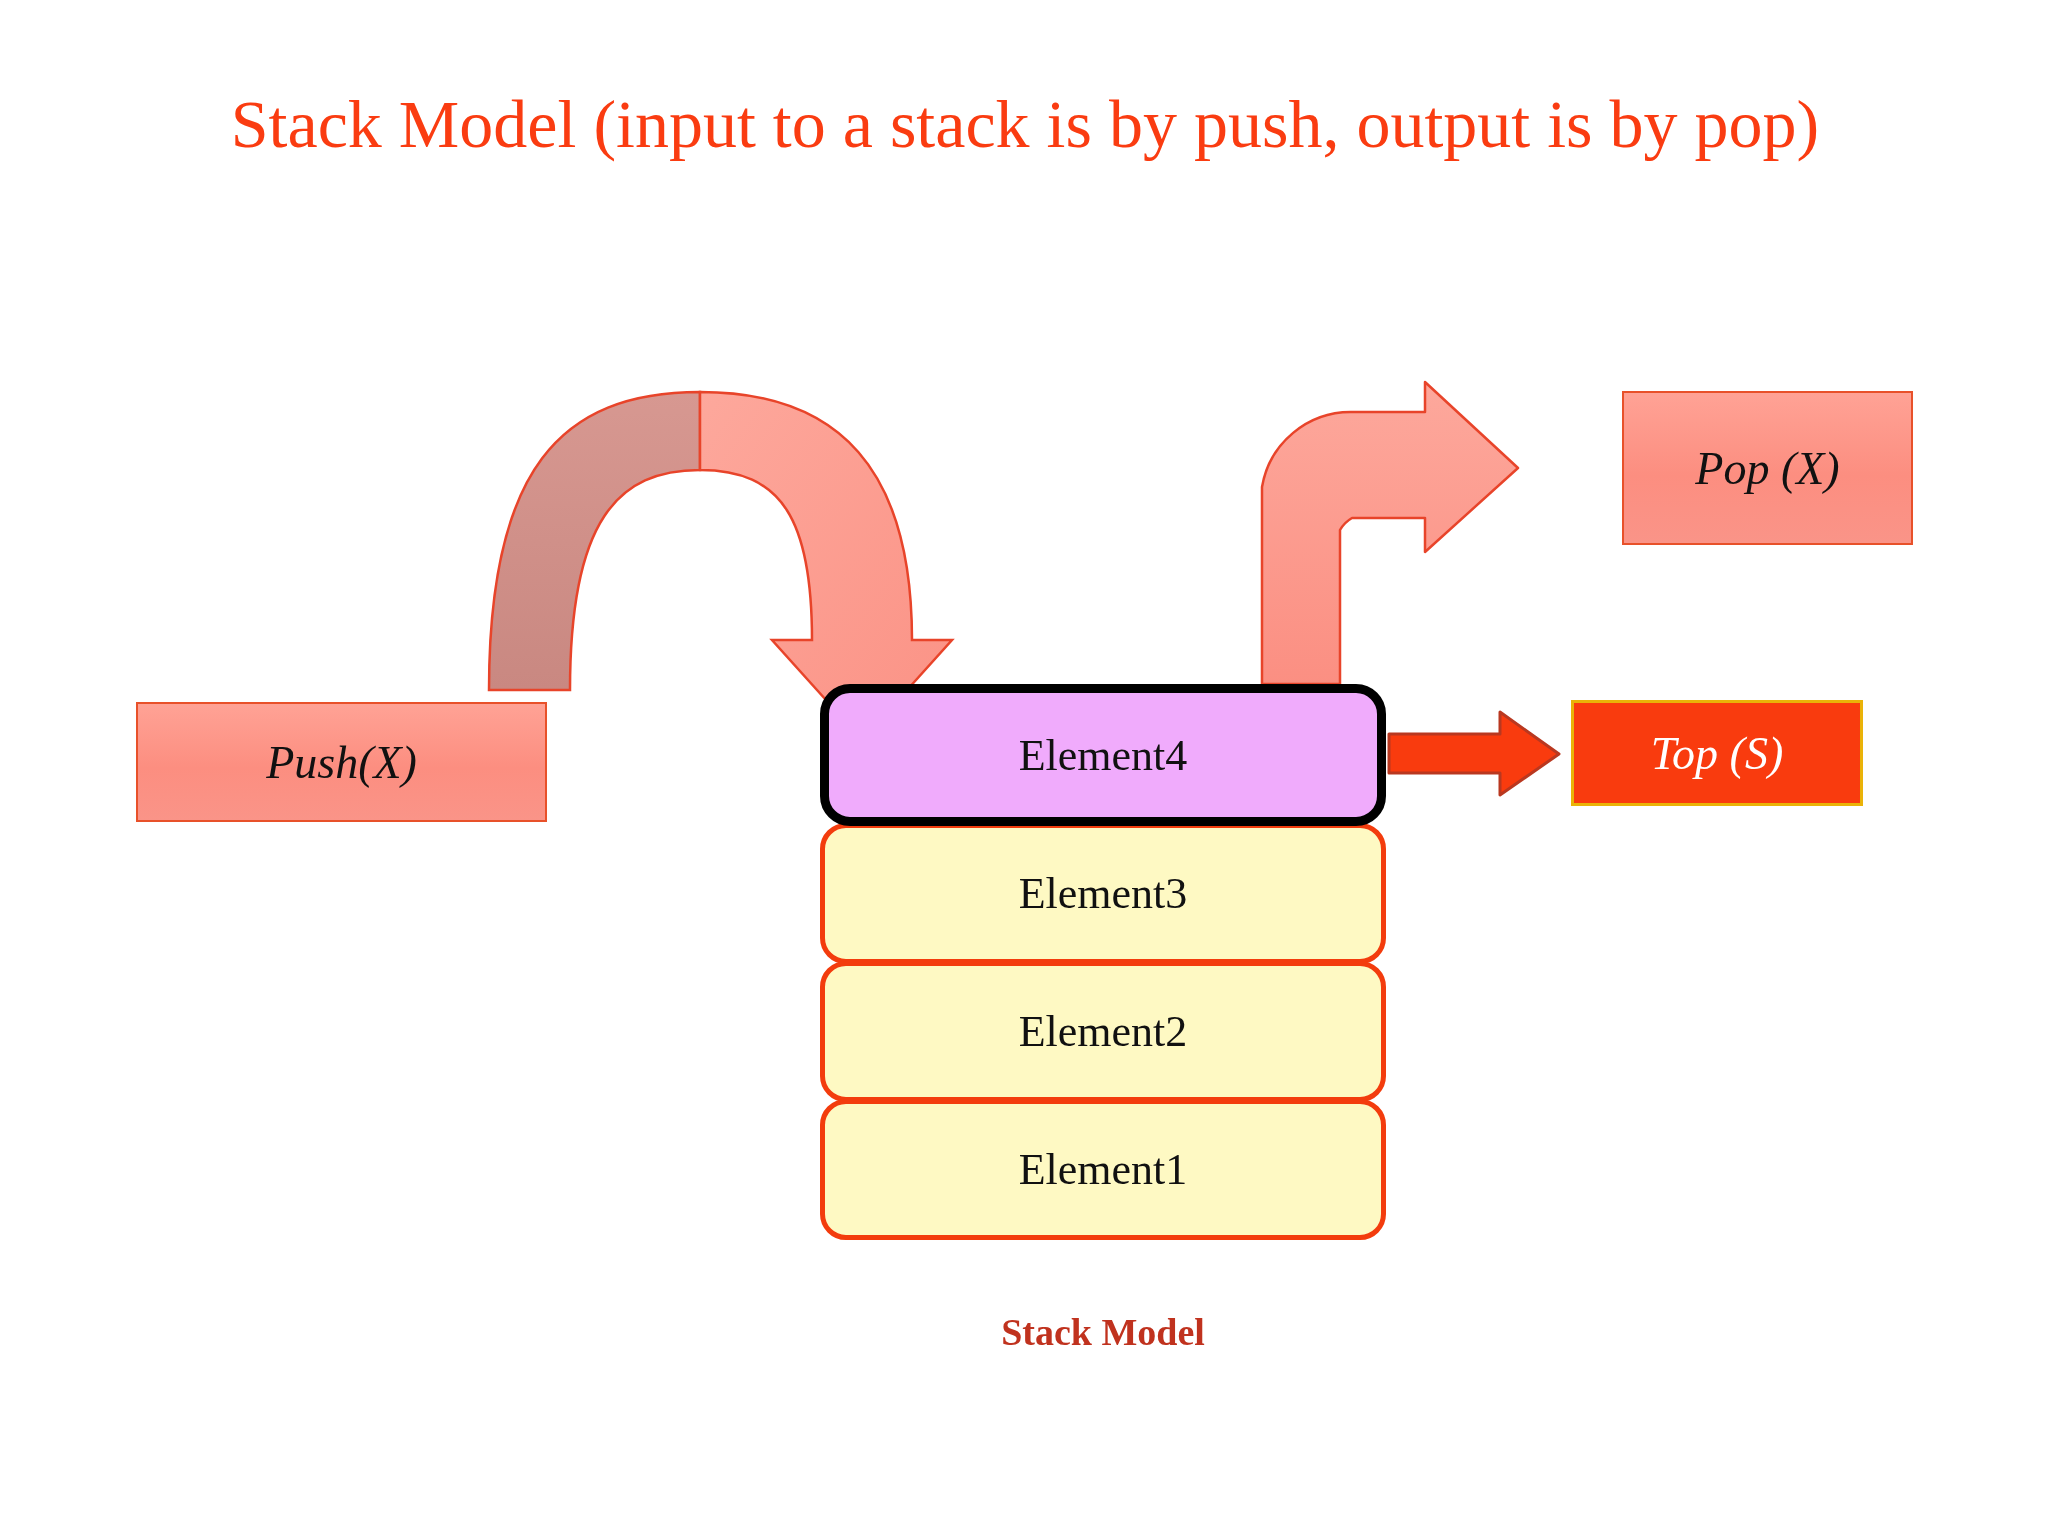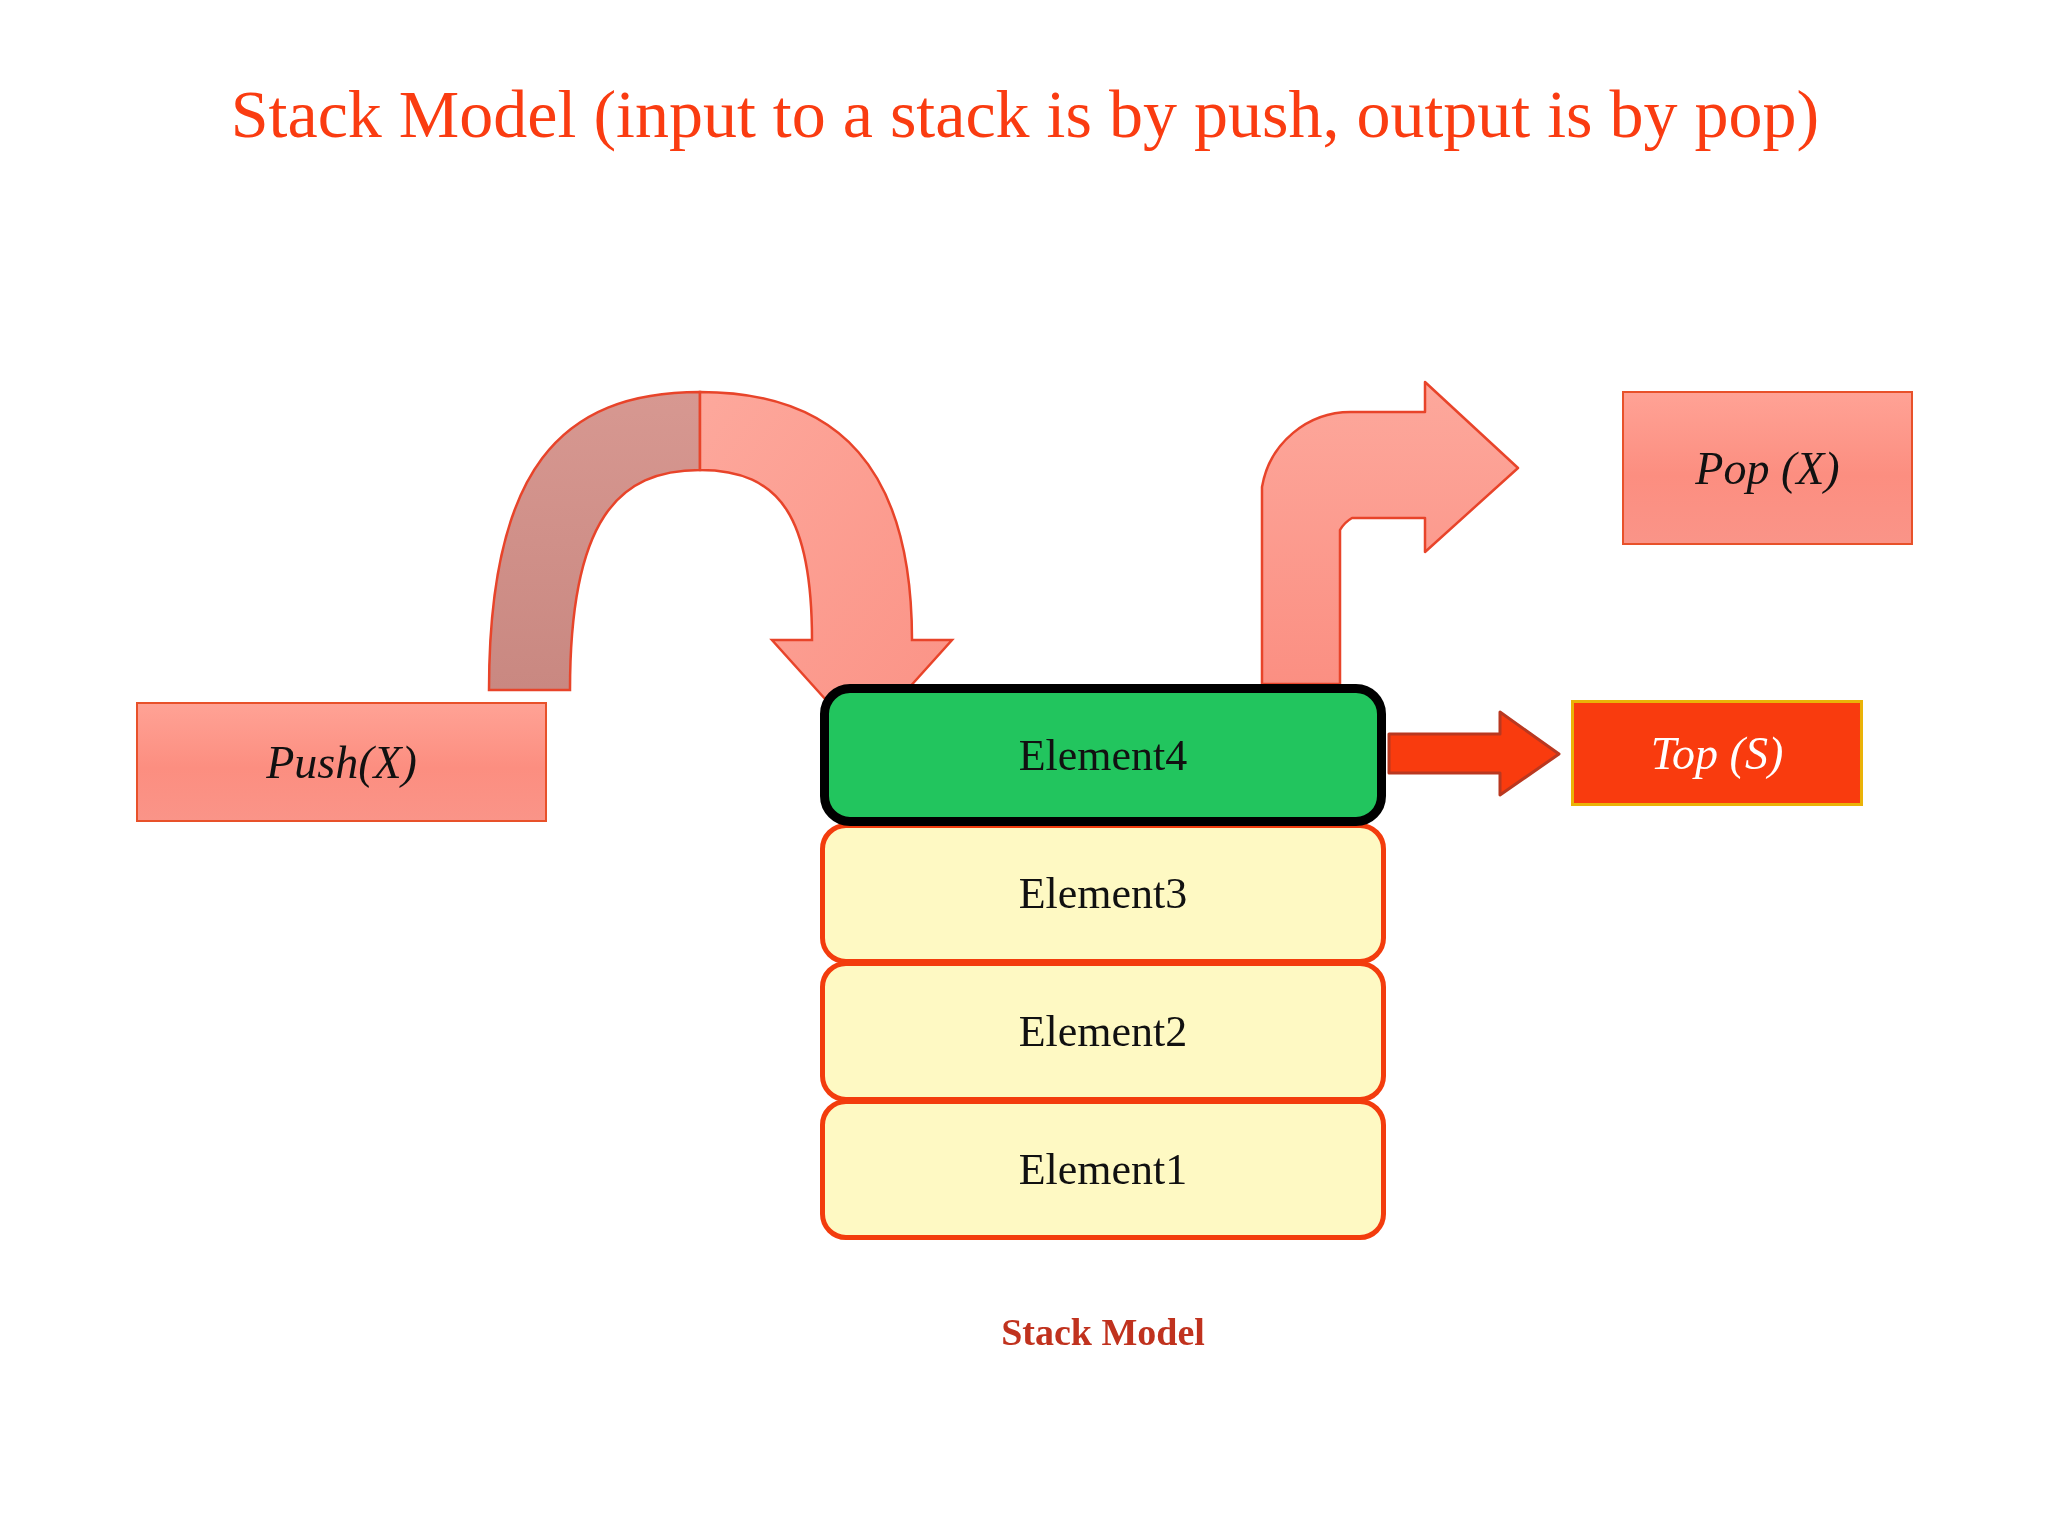--- a/index.html
+++ b/index.html
@@ -13,21 +13,21 @@
     height: 1536px;
     background: #ffffff;
     overflow: hidden;
     font-family: "Liberation Serif", "DejaVu Serif", serif;
   }
 
   
   .title {
     position: absolute;
     left: 90px;
-    top: 74px;
+    top: 84px;
     width: 1870px;
     text-align: center;
     color: #FA3C11;
     font-size: 68px;
     line-height: 1.18;
     font-family: "Liberation Serif", "DejaVu Serif", serif;
     letter-spacing: 0px;
     white-space: pre-wrap;
   }
 
@@ -97,21 +97,21 @@
     display: flex;
     align-items: center;
     justify-content: center;
     font-size: 44px;
     color: #111111;
     font-family: "Liberation Serif", "DejaVu Serif", serif;
     margin-top: -3px;
   }
   .stack-cell:first-child { margin-top: 0; }
   .stack-cell.top-cell {
-    background: #22c55e;
+    background: #f0abfc;
     border: 9px solid #000000;
     border-radius: 30px;
     z-index: 4;
     height: 142px;
   }
 
   
   .caption {
     position: absolute;
     left: 820px;

